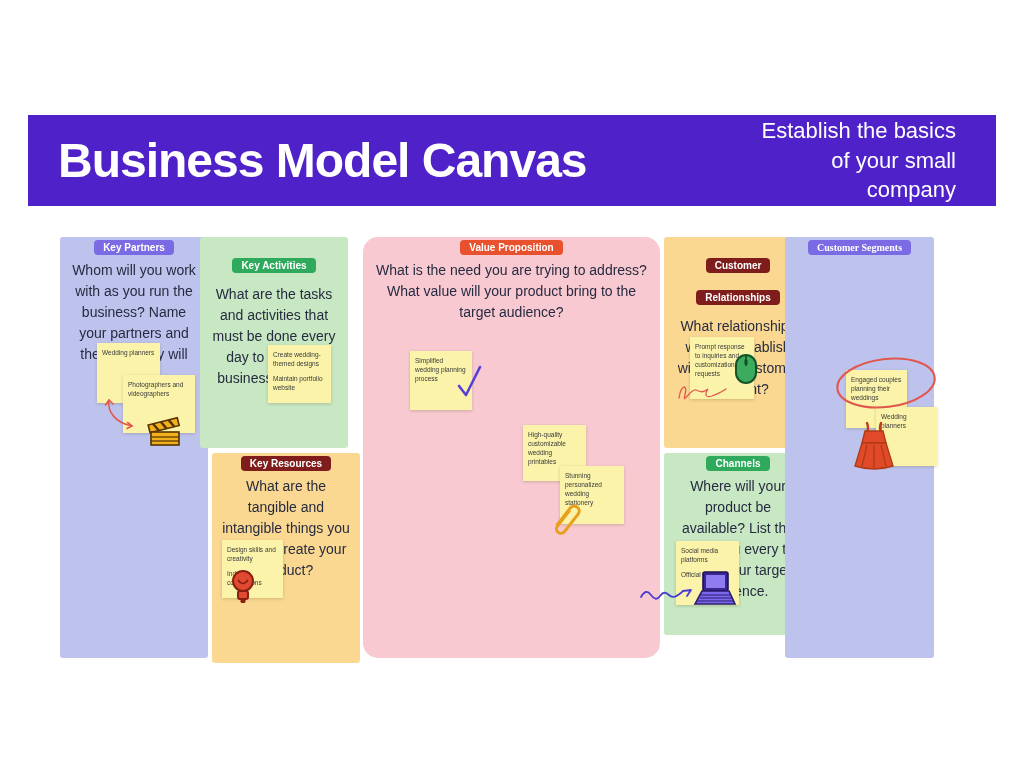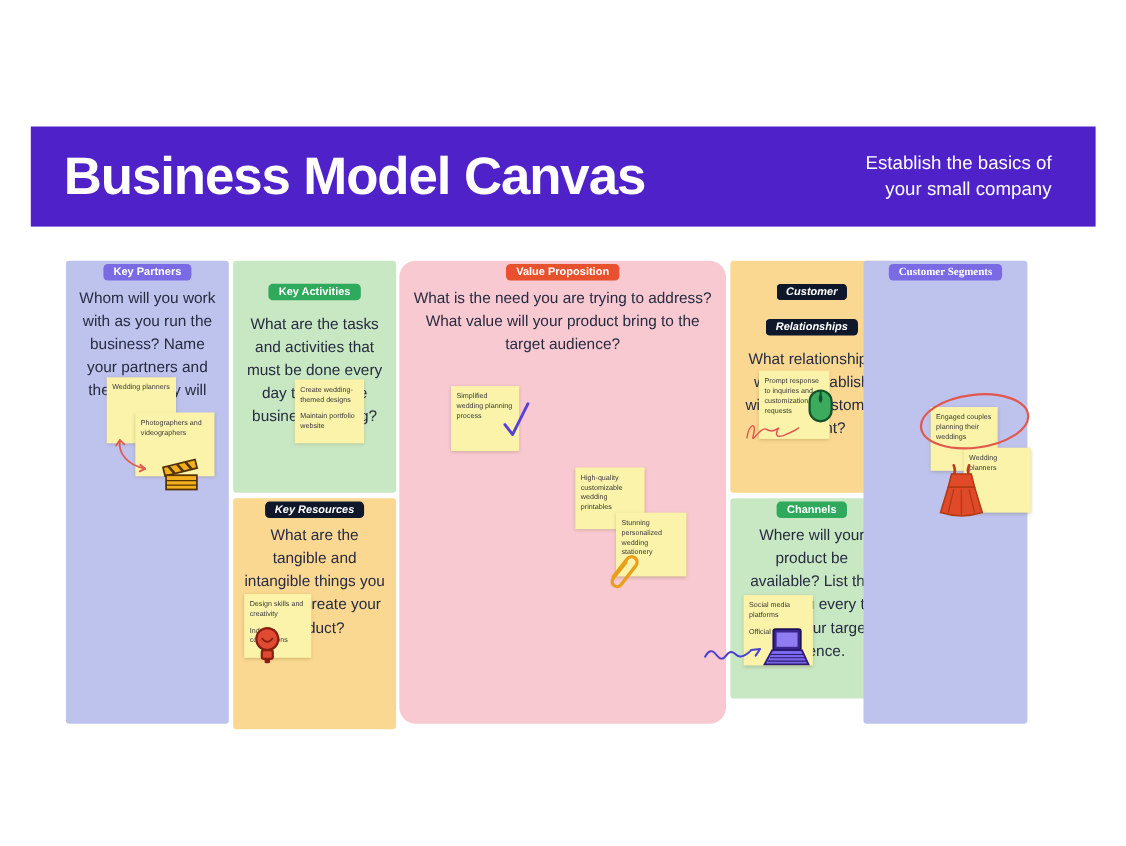--- a/index.html
+++ b/index.html
@@ -5,46 +5,46 @@
   html,body{margin:0;padding:0;background:#ffffff;}
   body{width:1024px;height:769px;position:relative;overflow:hidden;
        font-family:"Liberation Sans","DejaVu Sans",sans-serif;}
   #stage{position:absolute;inset:0;}
 
   
   .header{position:absolute;left:28px;top:115px;width:968px;height:91px;
           background:#4F21C8;display:flex;align-items:center;justify-content:space-between;}
   .header-title{margin-left:30px;color:#ffffff;font-size:48px;font-weight:700;
                 letter-spacing:-1px;white-space:nowrap;}
-  .header-subtitle{margin-right:40px;color:#ffffff;font-size:17px;line-height:1.35;
+  .header-subtitle{margin-right:40px;color:#ffffff;font-size:22px;line-height:1.35;
                    width:200px;text-align:right;}
 
   
   .col{position:absolute;border-radius:3px;display:flex;flex-direction:column;align-items:center;}
   .col-lavender{background:#BEC3EE;}
   .col-green{background:#C8E7C3;}
   .col-yellow{background:#FBD891;}
   .col-pink{background:#F8C9D1;}
 
   #col-key-partners{left:60px;top:237px;width:148px;height:421px;}
-  #sec-key-activities{left:212px;top:237px;width:148px;height:211px;}
+  #sec-key-activities{left:200px;top:237px;width:148px;height:211px;}
   #sec-key-resources{left:212px;top:453px;width:148px;height:210px;}
   #col-value-proposition{left:363px;top:237px;width:297px;height:421px;border-radius:15px;}
   #sec-customer-relationships{left:664px;top:237px;width:148px;height:211px;}
   #sec-channels{left:664px;top:453px;width:148px;height:182px;}
   #col-customer-segments{left:785px;top:237px;width:149px;height:421px;font-family:Liberation Serif, serif;}
 
   .badge{margin-top:11px;color:#ffffff;font-weight:700;font-size:10px;line-height:1.7;
          text-align:center;padding:2px 9px;border-radius:4px;white-space:nowrap;
          -webkit-box-decoration-break:clone;box-decoration-break:clone;display:inline;}
   .badge-wrap{margin-top:11px;text-align:center;line-height:2.0;}
   .badge-wrap .badge{margin-top:0;white-space:normal;}
   .badge-purple{background:#7A6BE4;}
   .badge-green{background:#2FA95C;}
-  .badge-orange{background:#0f172a;font-style:italic;}
+  .badge-orange{background:#7f1d1d;}
   .badge-red{background:#E8512E;}
   .badge-2line{display:inline;}
   .wrap-narrow{width:90px;margin-left:auto;margin-right:auto;}
 
   .desc{margin-top:4px;padding:0 9px;font-size:14px;line-height:1.5;color:#262B40;
         text-align:center;font-weight:500;}
   .desc-wide{max-width:272px;}
 
   
   .note{position:absolute;background:#FAF3A9;box-shadow:0 1px 3px rgba(90,80,20,.25);

